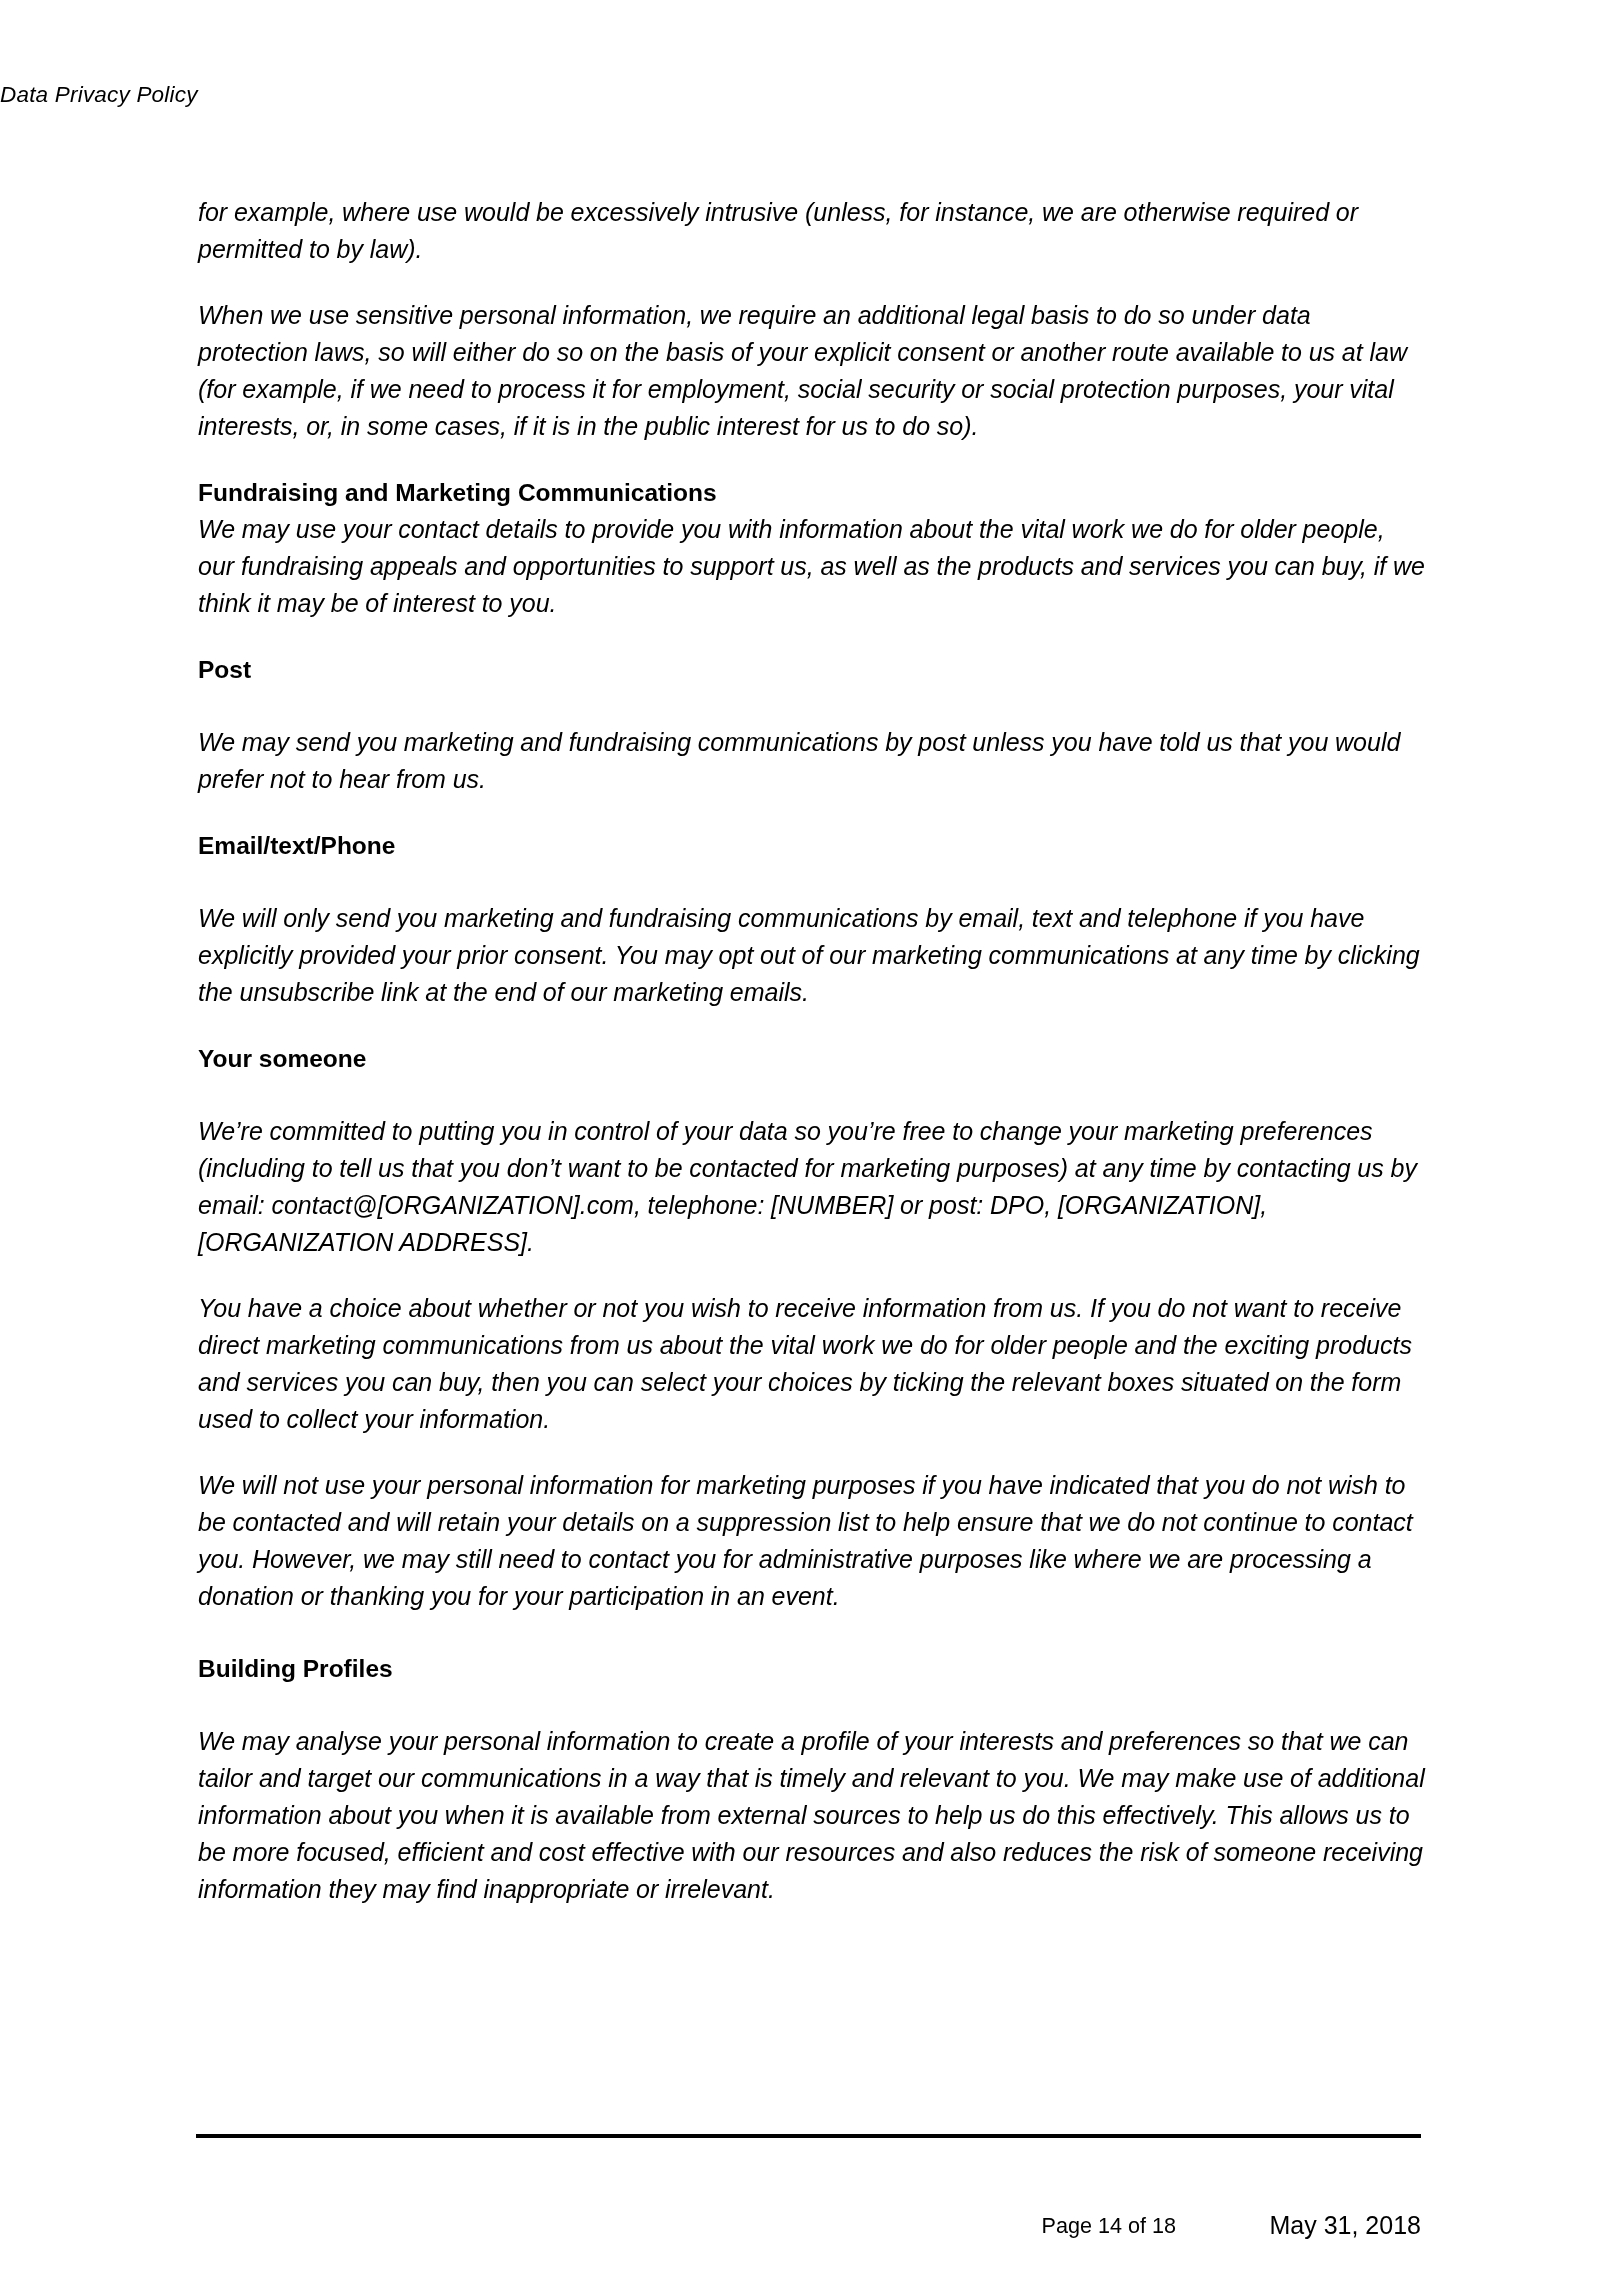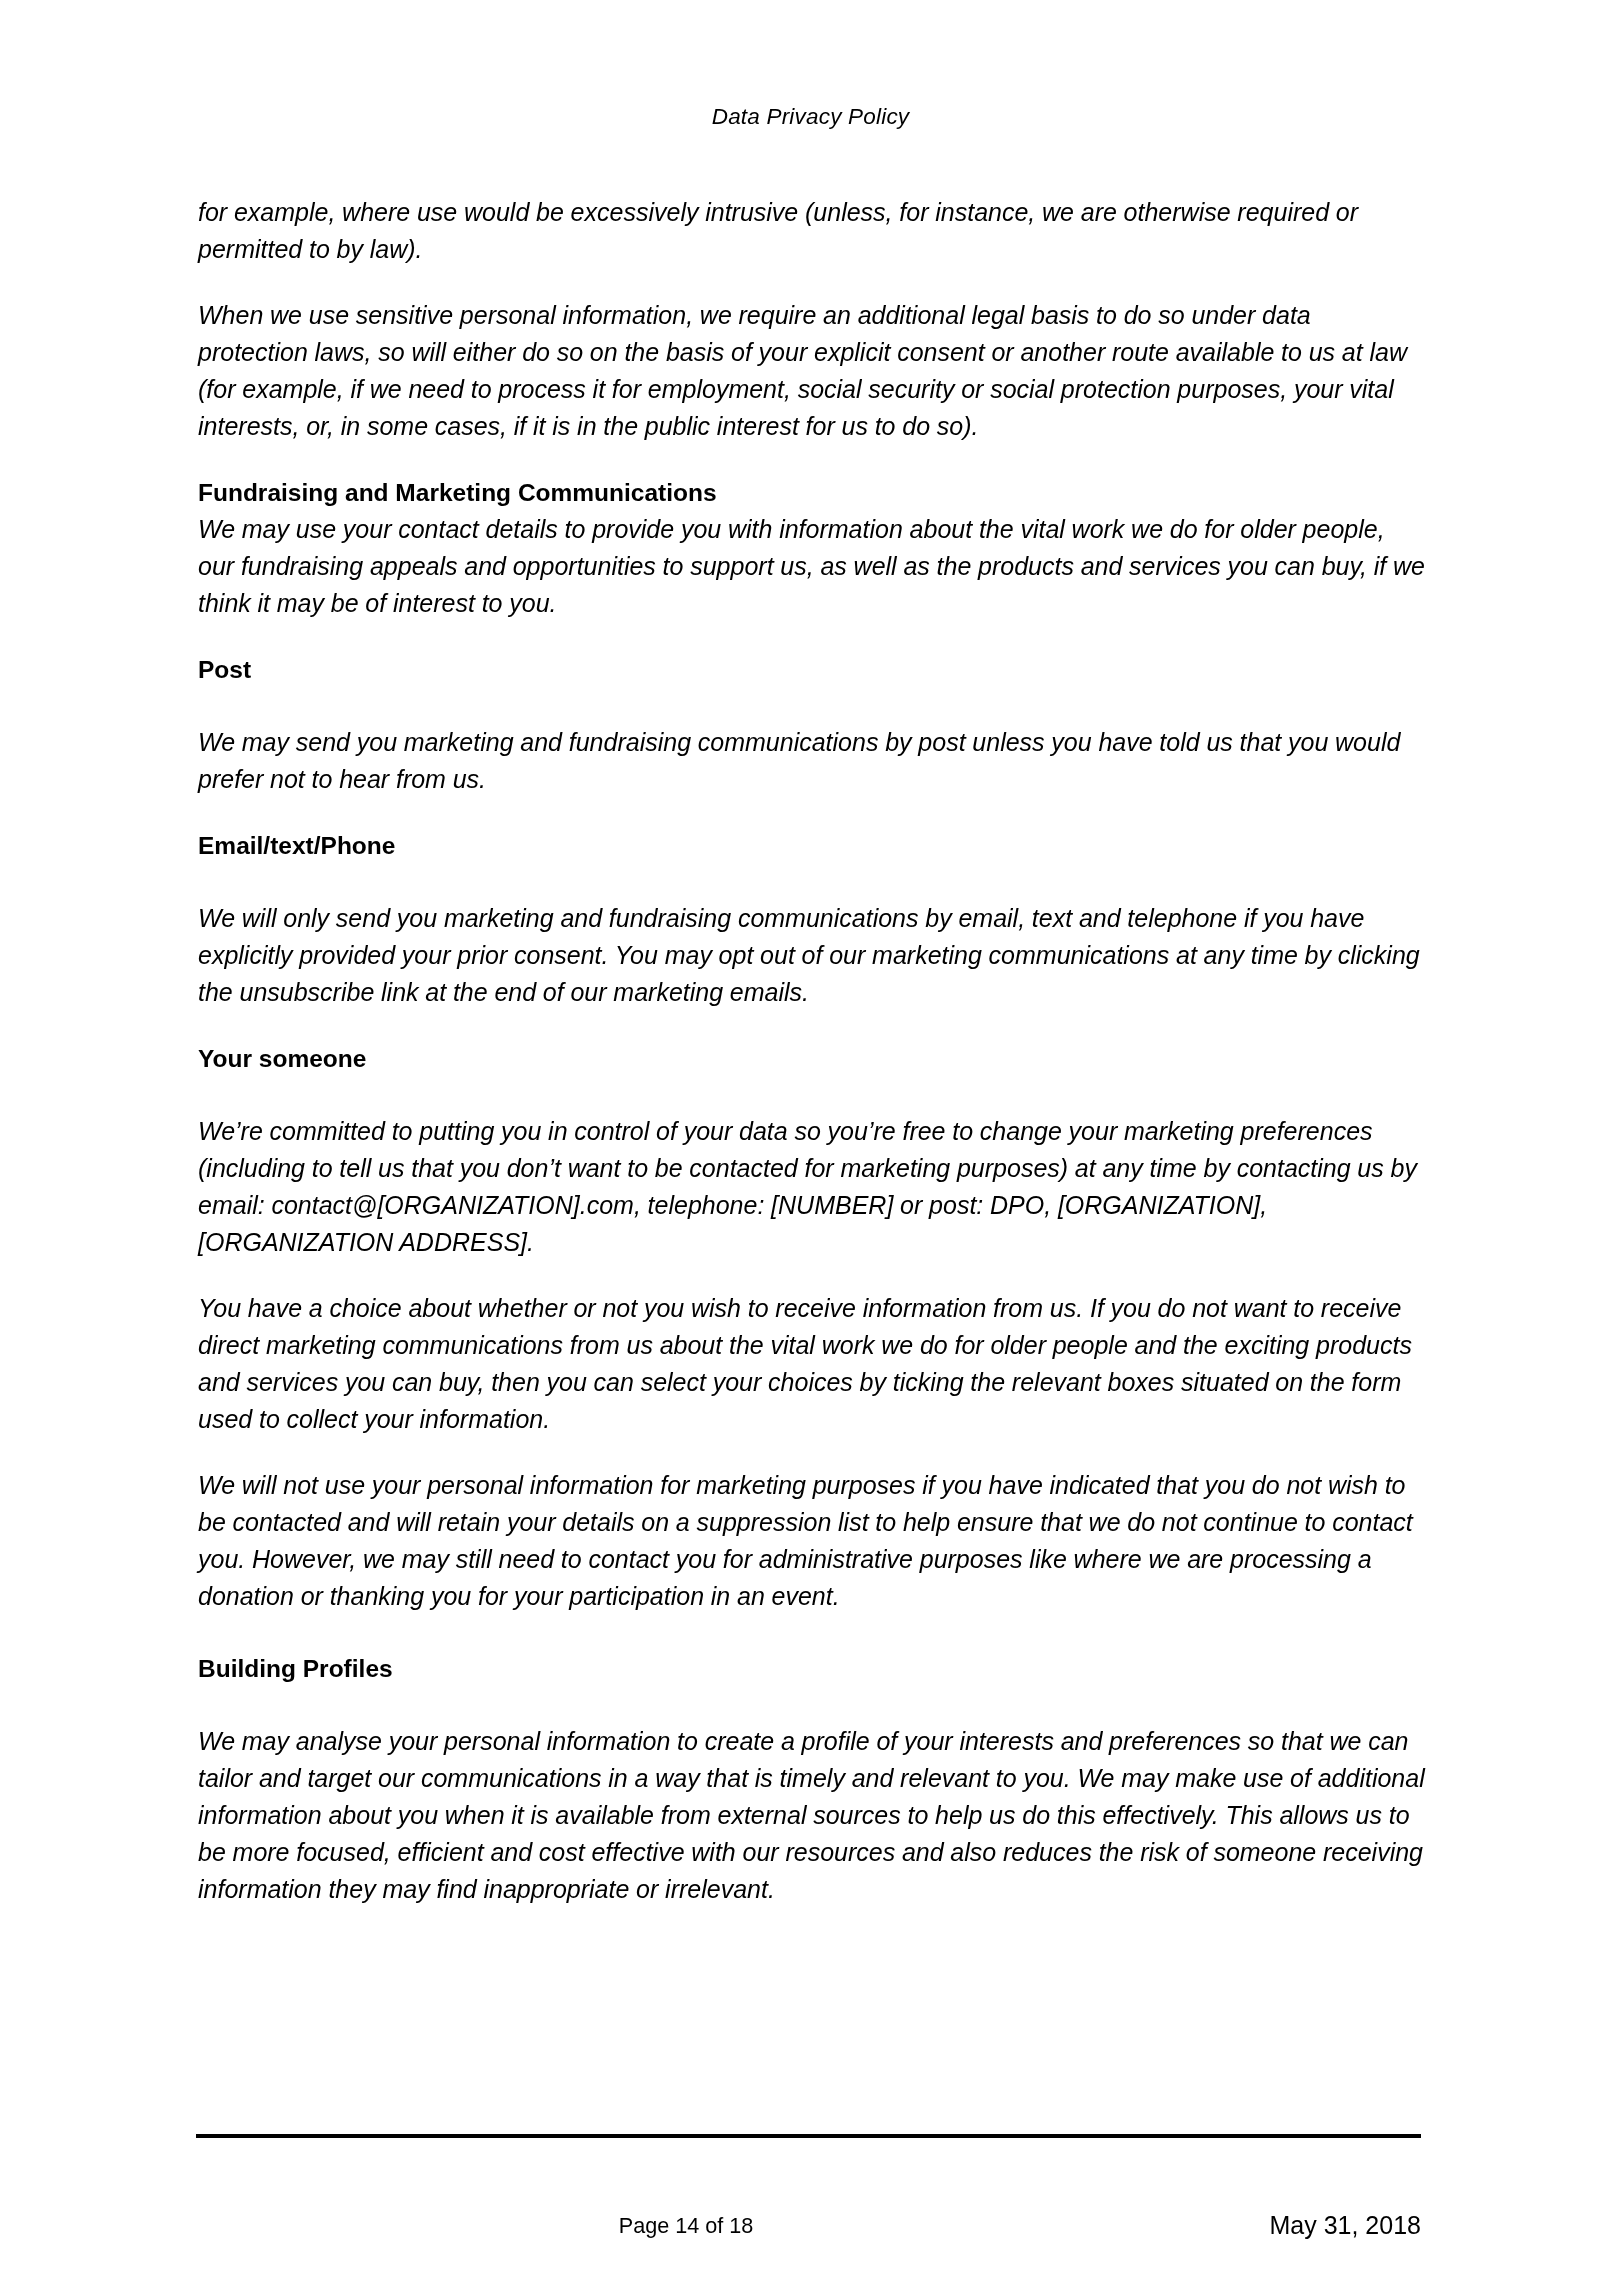--- a/index.html
+++ b/index.html
@@ -20,22 +20,21 @@
     font-family: "Liberation Sans", sans-serif;
     color: #000000;
   }
 
   
   .doc-header {
     position: absolute;
     top: 82px;
     left: 0;
     width: 100%;
-    text-align: center;
-    margin-top: 22px;
+    text-align: left;
   }
   .doc-header-title {
     display: inline-block;
     font-family: "Liberation Sans", sans-serif;
     font-style: italic;
     font-size: 22.5px;
     letter-spacing: 0.2px;
     color: #000000;
   }
 
@@ -100,21 +99,21 @@
     top: 2211px;
     width: 1225px;
     height: 33px;
   }
 
   .footer-page {
     position: absolute;
     left: 0;
     top: 0;
     width: 980px;
-    text-align: center;
+    text-align: right;
     font-size: 21.6px;
     line-height: 29px;
     color: #000000;
   }
 
   .footer-date {
     position: absolute;
     right: 0;
     top: 0;
     text-align: right;

